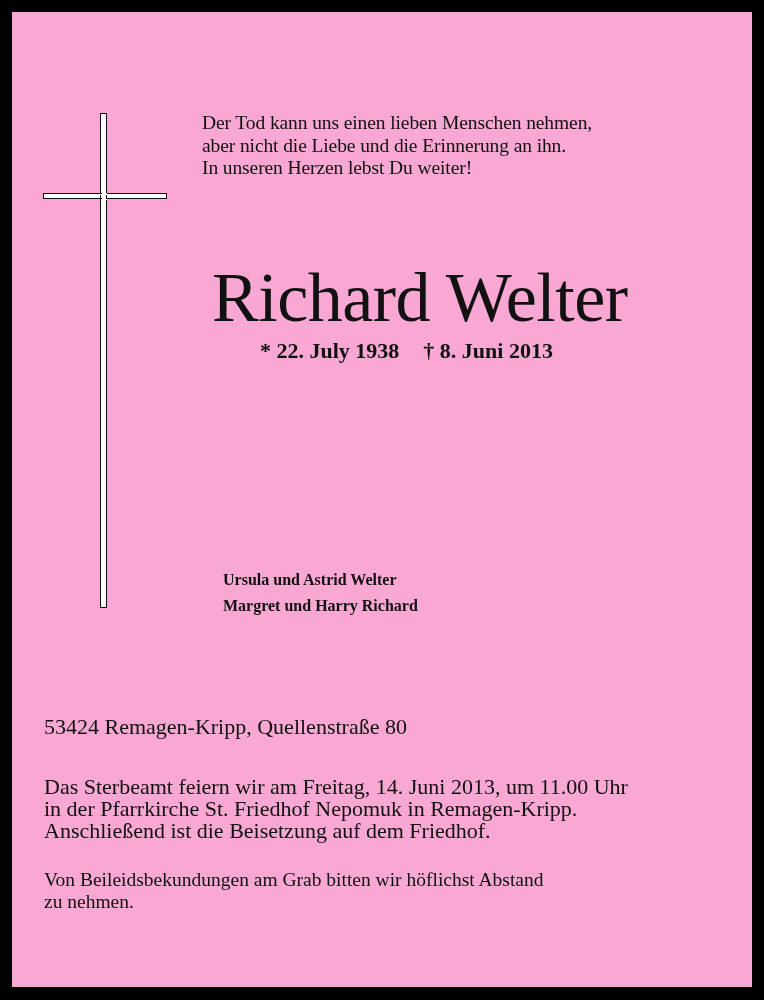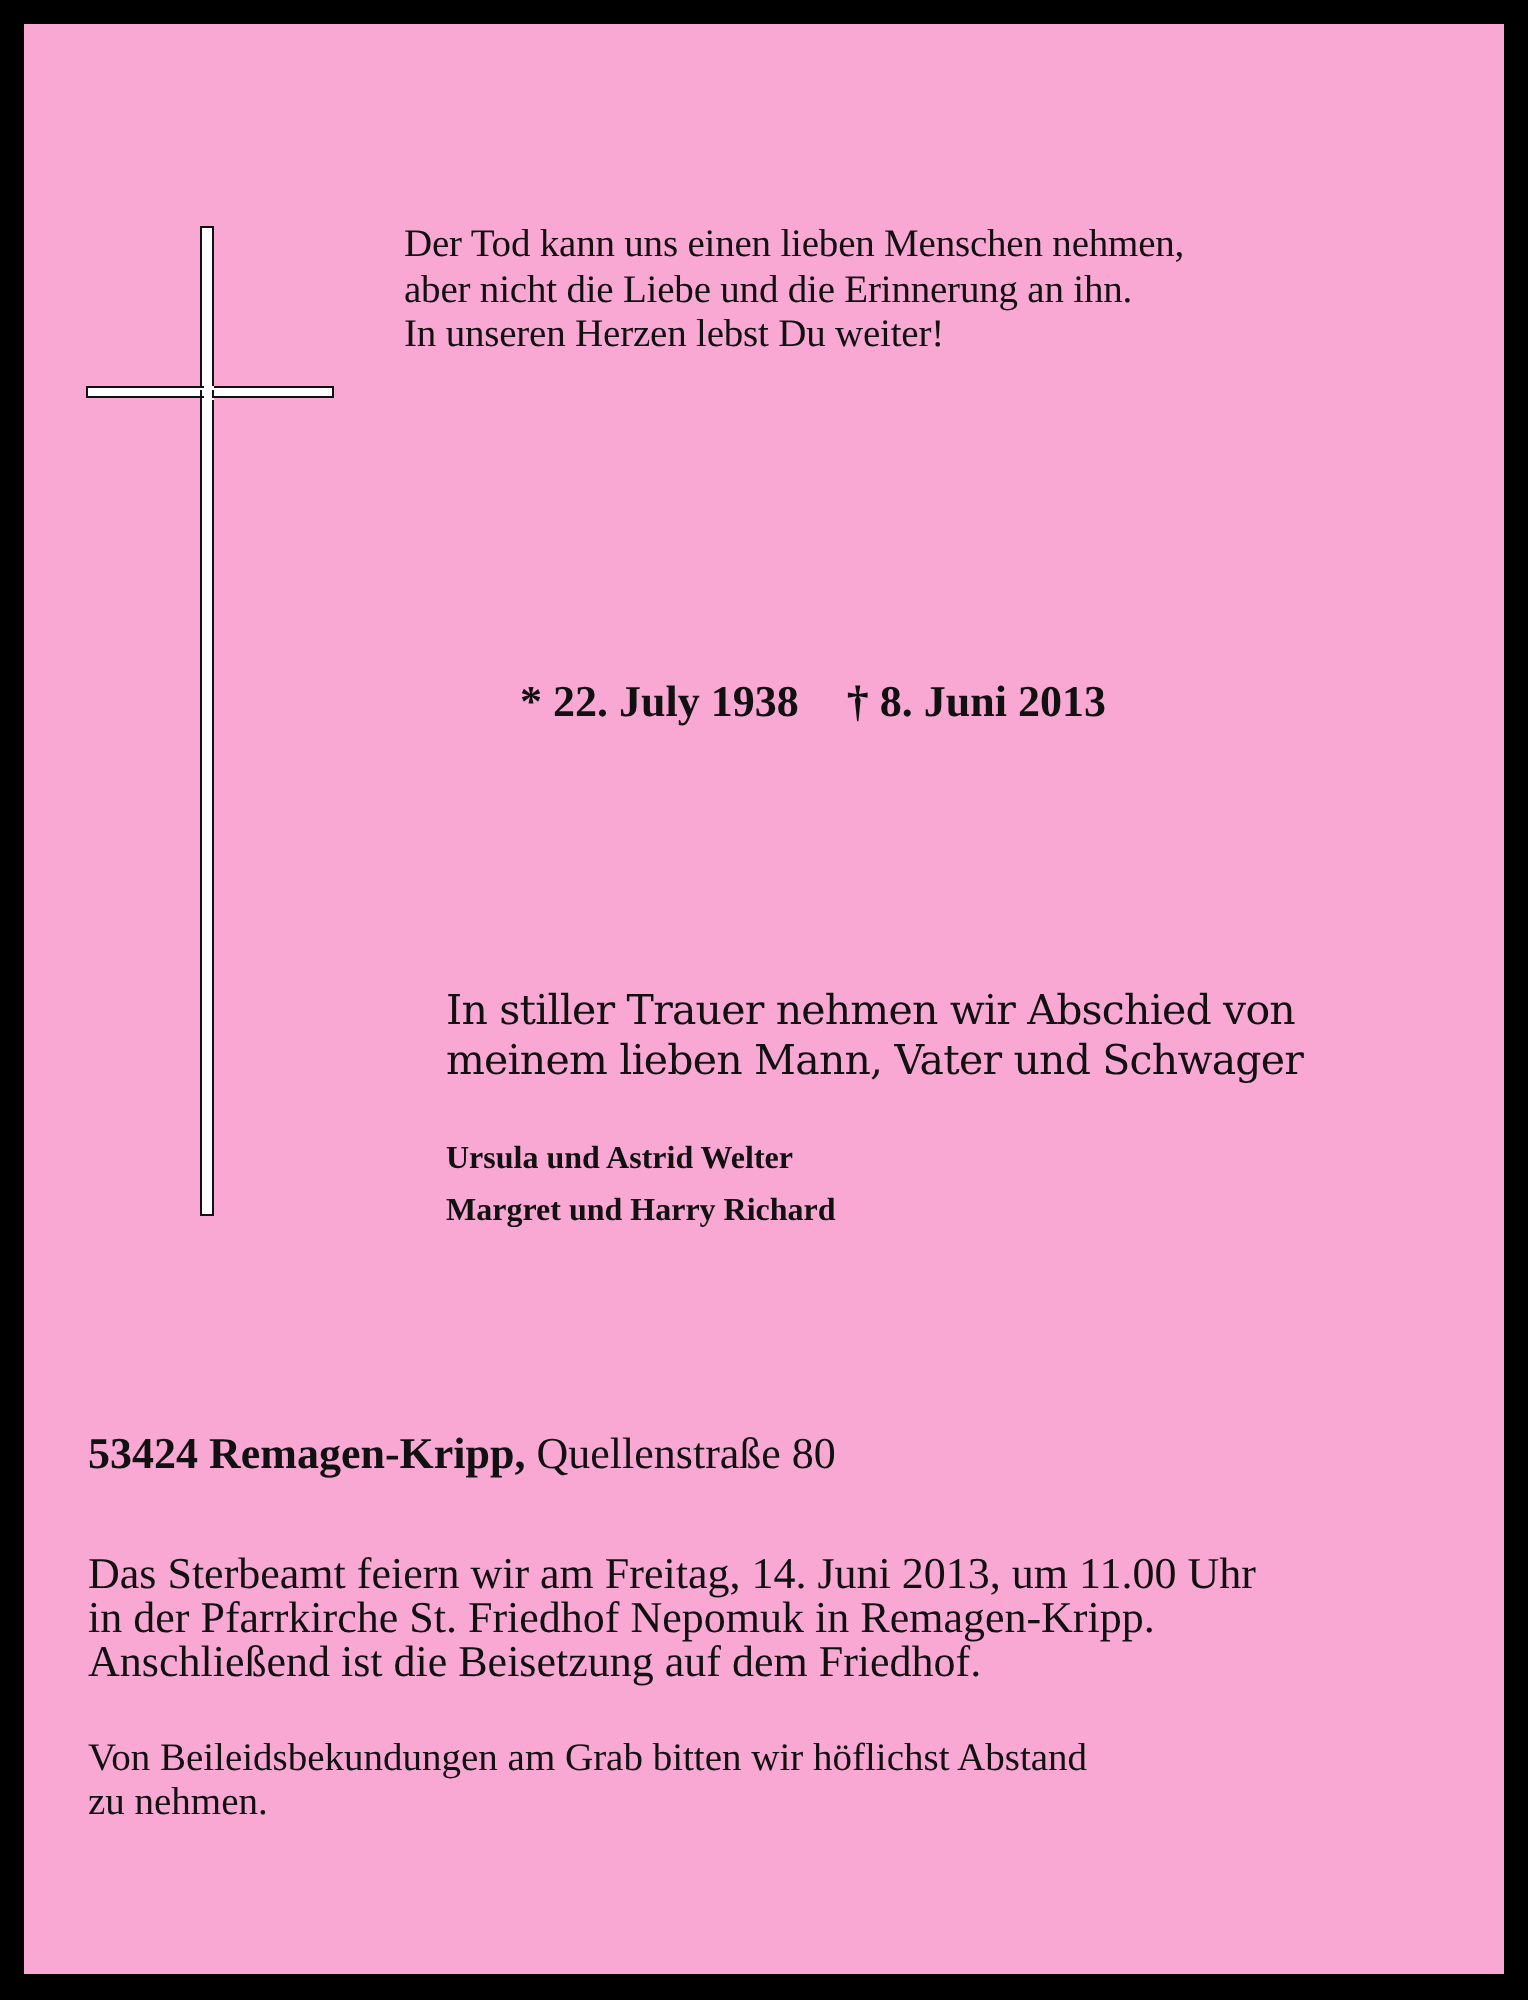--- a/index.html
+++ b/index.html
@@ -47,21 +47,21 @@
     font-size: 20.5px; line-height: 25px; letter-spacing: -0.4px;
   }
   .family {
     left: 211px; top: 555px; font-family: "Liberation Serif", serif; font-weight: bold;
     font-size: 16px; line-height: 26px;
   }
   .address {
     left: 32px; top: 702px; font-family: "Liberation Serif", serif;
     font-size: 22px; line-height: 26px;
   }
-  .address b { font-weight: bold; }
+  .address b { font-weight: normal; }
   .service {
     left: 32px; top: 764px; font-family: "Liberation Serif", serif;
     font-size: 22px; line-height: 22px;
   }
   .condolence {
     left: 32px; top: 857px; font-family: "Liberation Serif", serif;
     font-size: 19.5px; line-height: 22px;
   }
   .line { display: block; }
 </style>
@@ -76,29 +76,26 @@
     <div class="cross-gap"></div>
     <div class="cross-gap-lines"></div>
   </div>
 
   <div class="text quote">
     <span class="line">Der Tod kann uns einen lieben Menschen nehmen,</span>
     <span class="line">aber nicht die Liebe und die Erinnerung an ihn.</span>
     <span class="line">In unseren Herzen lebst Du weiter!</span>
   </div>
 
+  <div class="text name">Richard Welter</div>
 
   <div class="text dates">
     <span>* 22. July 1938</span><span class="death">† 8. Juni 2013</span>
   </div>
 
-  <div class="text mourning">
-    <span class="line">In stiller Trauer nehmen wir Abschied von</span>
-    <span class="line">meinem lieben Mann, Vater und Schwager</span>
-  </div>
 
   <div class="text family">
     <span class="line">Ursula und Astrid Welter</span>
     <span class="line">Margret und Harry Richard</span>
   </div>
 
   <div class="text address">
     <b>53424 Remagen-Kripp,</b>
     <span>Quellenstraße 80</span>
   </div>

